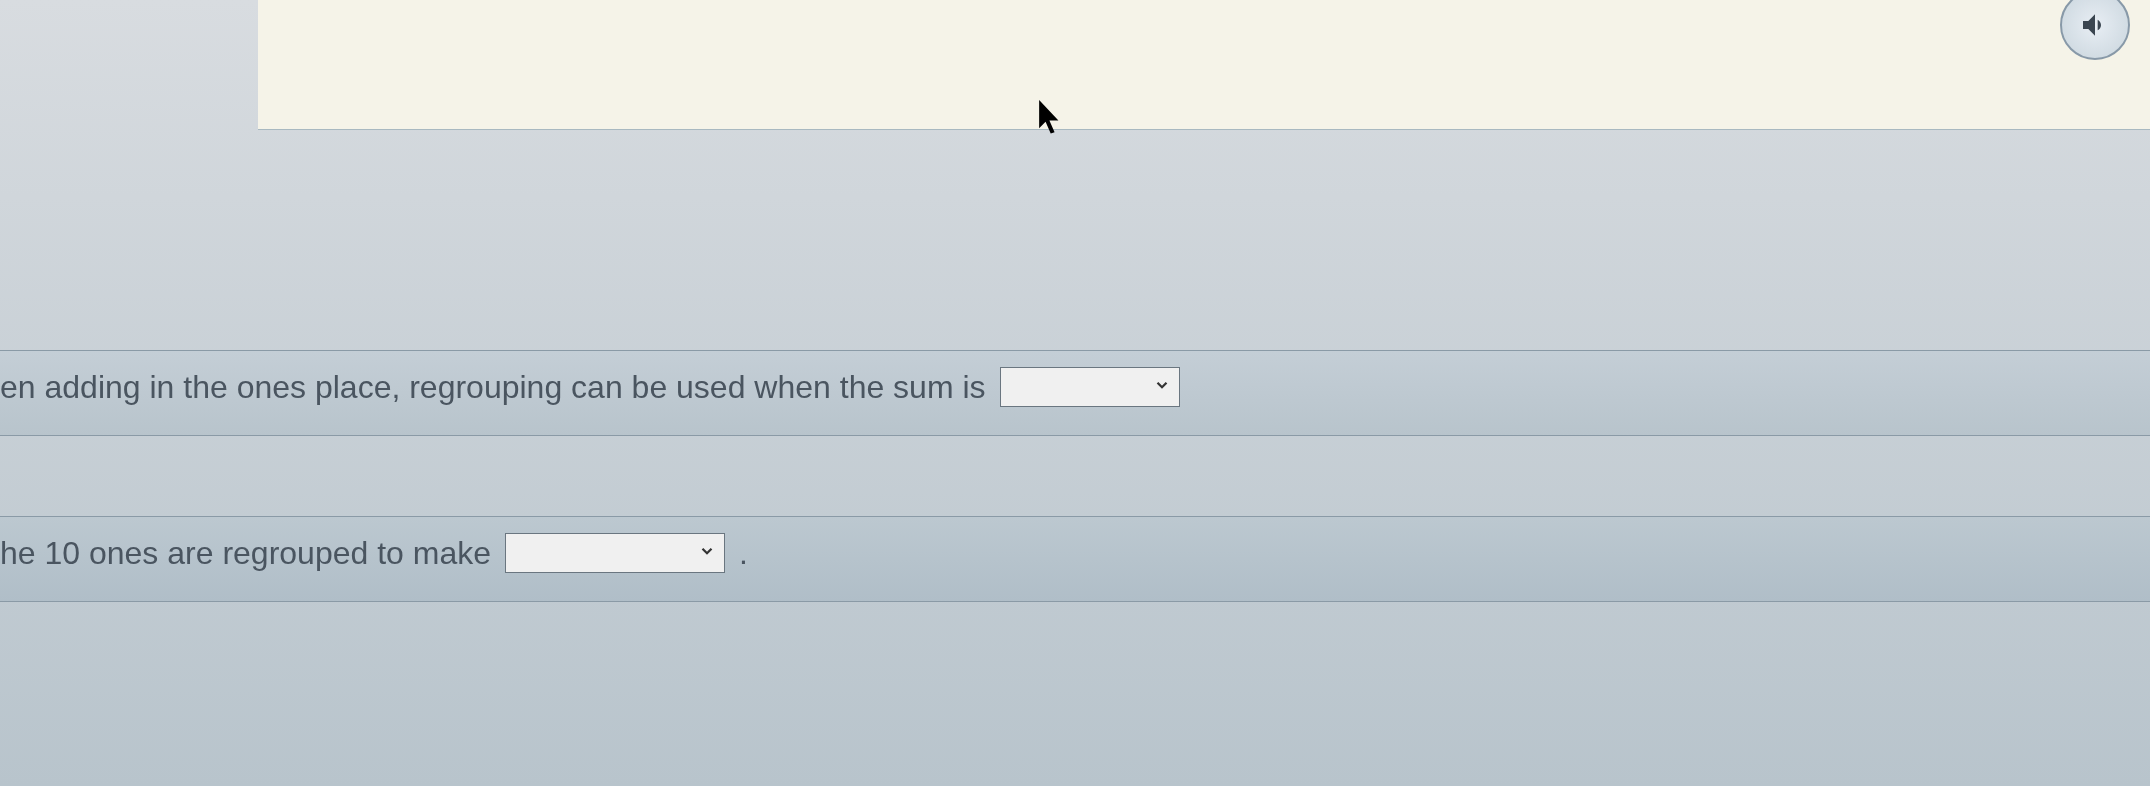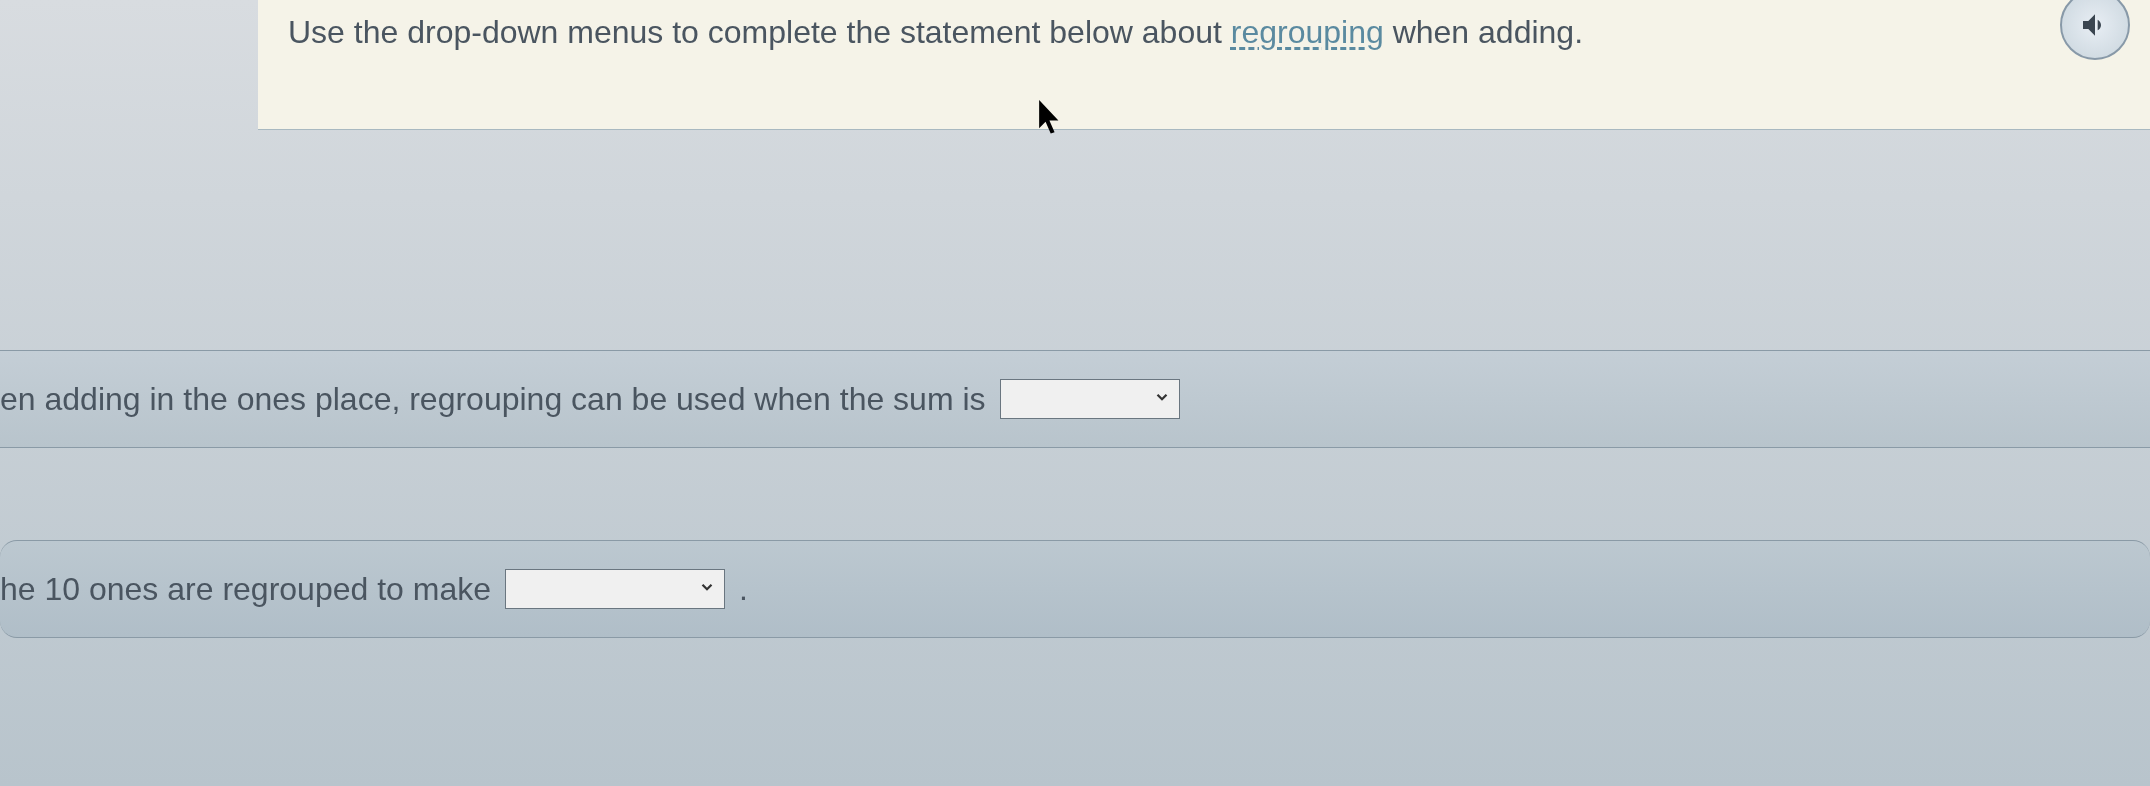--- a/index.html
+++ b/index.html
@@ -60,36 +60,35 @@
       top: 100px;
       left: 1038px;
       font-size: 32px;
       color: #1a1a1a;
       pointer-events: none;
     }
     
     .statement-row {
       position: absolute;
       width: 100%;
-      padding: 28px 0 28px 0;
+      padding: 16px 0 28px 0;
       border-top: 1px solid #8a9aa6;
       border-bottom: 1px solid #8a9aa6;
       display: flex;
       align-items: center;
     }
     
     .row1 {
       top: 350px;
       background: linear-gradient(180deg, #c4ced6 0%, #b8c4cc 100%);
     }
     
     .row2 {
-      top: 540px;
+      top: 516px;
       background: linear-gradient(180deg, #bcc8d0 0%, #b0bec8 100%);
-      border-radius: 17px;
     }
     
     .statement-text {
       font-size: 32px;
       color: #4a5560;
       display: inline;
     }
     
     .dropdown {
       display: inline-flex;
@@ -113,23 +112,20 @@
     }
     
     .dropdown-arrow {
       color: #444;
     }
   </style>
 </head>
 <body>
 
 <div class="instruction-box">
-  <p class="instruction-text">
-    <span>Use the drop-down menus to complete the statement below about </span><a href="#" class="glossary-link">regrouping</a><span> when adding.</span>
-  </p>
   <div class="speaker-button">
     <svg width="32" height="32" viewBox="0 0 24 24" fill="#3a4550">
       <path d="M3 9v6h4l5 5V4L7 9H3zm13.5 3c0-1.77-1.02-3.29-2.5-4.03v8.05c1.48-.73 2.5-2.25 2.5-4.02z"></path>
     </svg>
   </div>
 </div>
 
 <div class="cursor-icon">
   <svg width="28" height="36" viewBox="0 0 20 28" fill="#000">
     <path d="M0 0 L0 22 L5 17 L9 26 L12 25 L8 16 L15 16 Z"></path>

